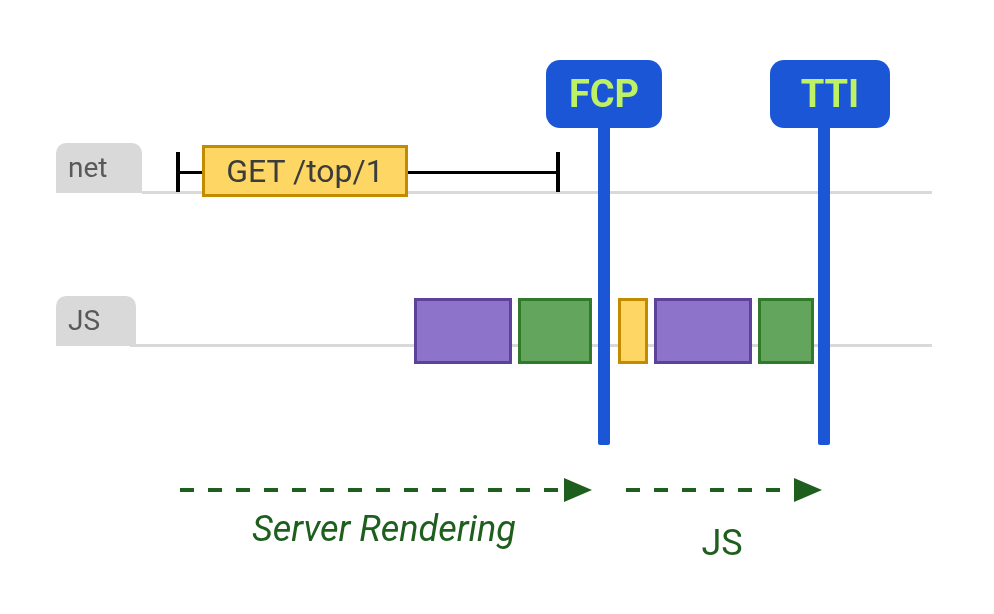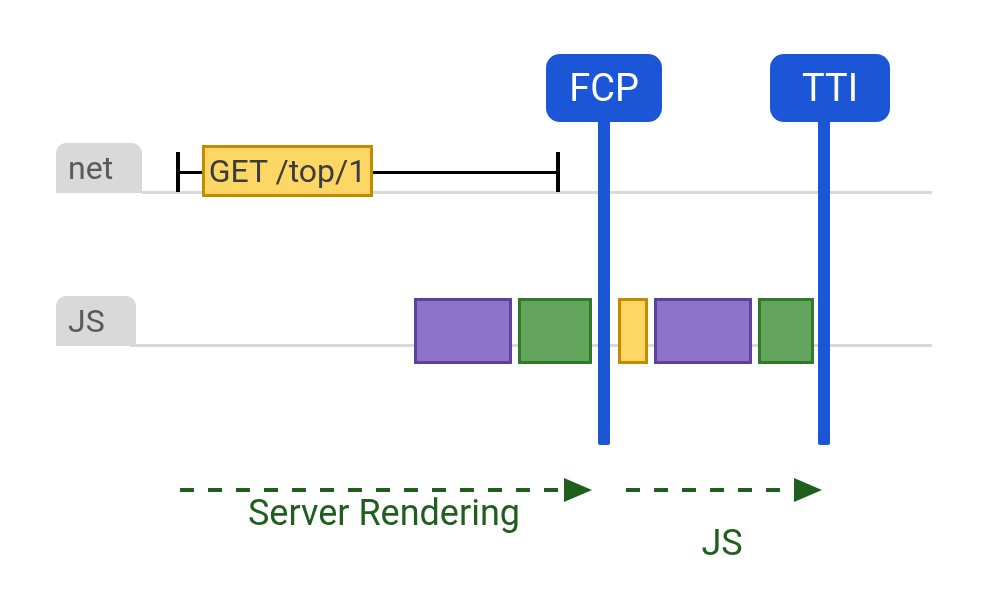--- a/index.html
+++ b/index.html
@@ -16,21 +16,21 @@
     width: 994px;
     height: 614px;
   }
   
   .row-label {
     position: absolute;
     height: 50px;
     line-height: 50px;
     background: #d9d9d9;
     color: #595959;
-    font-size: 32px;
+    font-size: 28px;
     padding: 0 18px 0 12px;
     border-radius: 10px 10px 0 0;
   }
   
   .row-line {
     position: absolute;
     height: 0;
     border-top: 3px solid #d9d9d9;
   }
   
@@ -38,28 +38,28 @@
     position: absolute;
     width: 12px;
     background: #1a56d6;
     top: 115px;
     height: 330px;
     border-radius: 2px;
   }
   .marker-pill {
     position: absolute;
     background: #1a56d6;
-    color: #ffffff;
-    font-weight: 400;
+    color: #bef264;
+    font-weight: 700;
     font-size: 38px;
     height: 68px;
     line-height: 68px;
     text-align: center;
     border-radius: 14px;
-    top: 54px;
+    top: 60px;
   }
   
   .net-box {
     position: absolute;
     background: #fdd663;
     border: 3px solid #c38b00;
     color: #3c3c3c;
     font-size: 32px;
     display: flex;
     align-items: center;
@@ -100,21 +100,21 @@
 <body>
 
 <div class="stage">
 
   <div class="row-label" style="left:56px; top:143px; width:56px;">net</div>
   <div class="row-line" style="left:142px; top:191px; width:790px;"></div>
 
   <div class="net-cap" style="left:176px;  top:152px;"></div>
   <div class="net-bar" style="left:176px;  top:171px; width:380px;"></div>
   <div class="net-cap" style="left:556px;  top:152px;"></div>
-  <div class="net-box" style="left:202px; top:145px; width:171px; height:52px;">
+  <div class="net-box" style="left:202px; top:145px; width:206px; height:52px;">
     <span>GET /top/1</span>
   </div>
 
   <div class="row-label" style="left:56px; top:296px; width:50px;">JS</div>
   <div class="row-line" style="left:130px; top:344px; width:802px;"></div>
 
   <div class="block purple" style="left:414px; top:298px; width:98px; height:66px;"></div>
   <div class="block green" style="left:518px; top:298px; width:74px; height:66px;"></div>
 
   <div class="block yellow" style="left:618px; top:298px; width:30px; height:66px;"></div>
@@ -130,16 +130,16 @@
   <svg style="left:0; top:0;" width="994" height="614">
     <defs>
       <marker id="arrowhead" markerWidth="10" markerHeight="10" refX="6" refY="3" orient="auto">
         <path d="M0,0 L7,3 L0,6 Z" fill="#1e5f1e"></path>
       </marker>
     </defs>
     <line x1="180" y1="490" x2="588" y2="490" stroke="#1e5f1e" stroke-width="4" stroke-dasharray="14 14" marker-end="url(#arrowhead)"></line>
     <line x1="626" y1="490" x2="818" y2="490" stroke="#1e5f1e" stroke-width="4" stroke-dasharray="14 14" marker-end="url(#arrowhead)"></line>
   </svg>
 
-  <div class="phase-label" style="left:180px; top:492px; width:408px;">Server Rendering</div>
+  <div class="phase-label" style="left:180px; top:508px; width:408px;font-style:italic;">Server Rendering</div>
   <div class="phase-label" style="left:626px; top:522px; width:192px;">JS</div>
 
 </div>
 
 </body></html>

